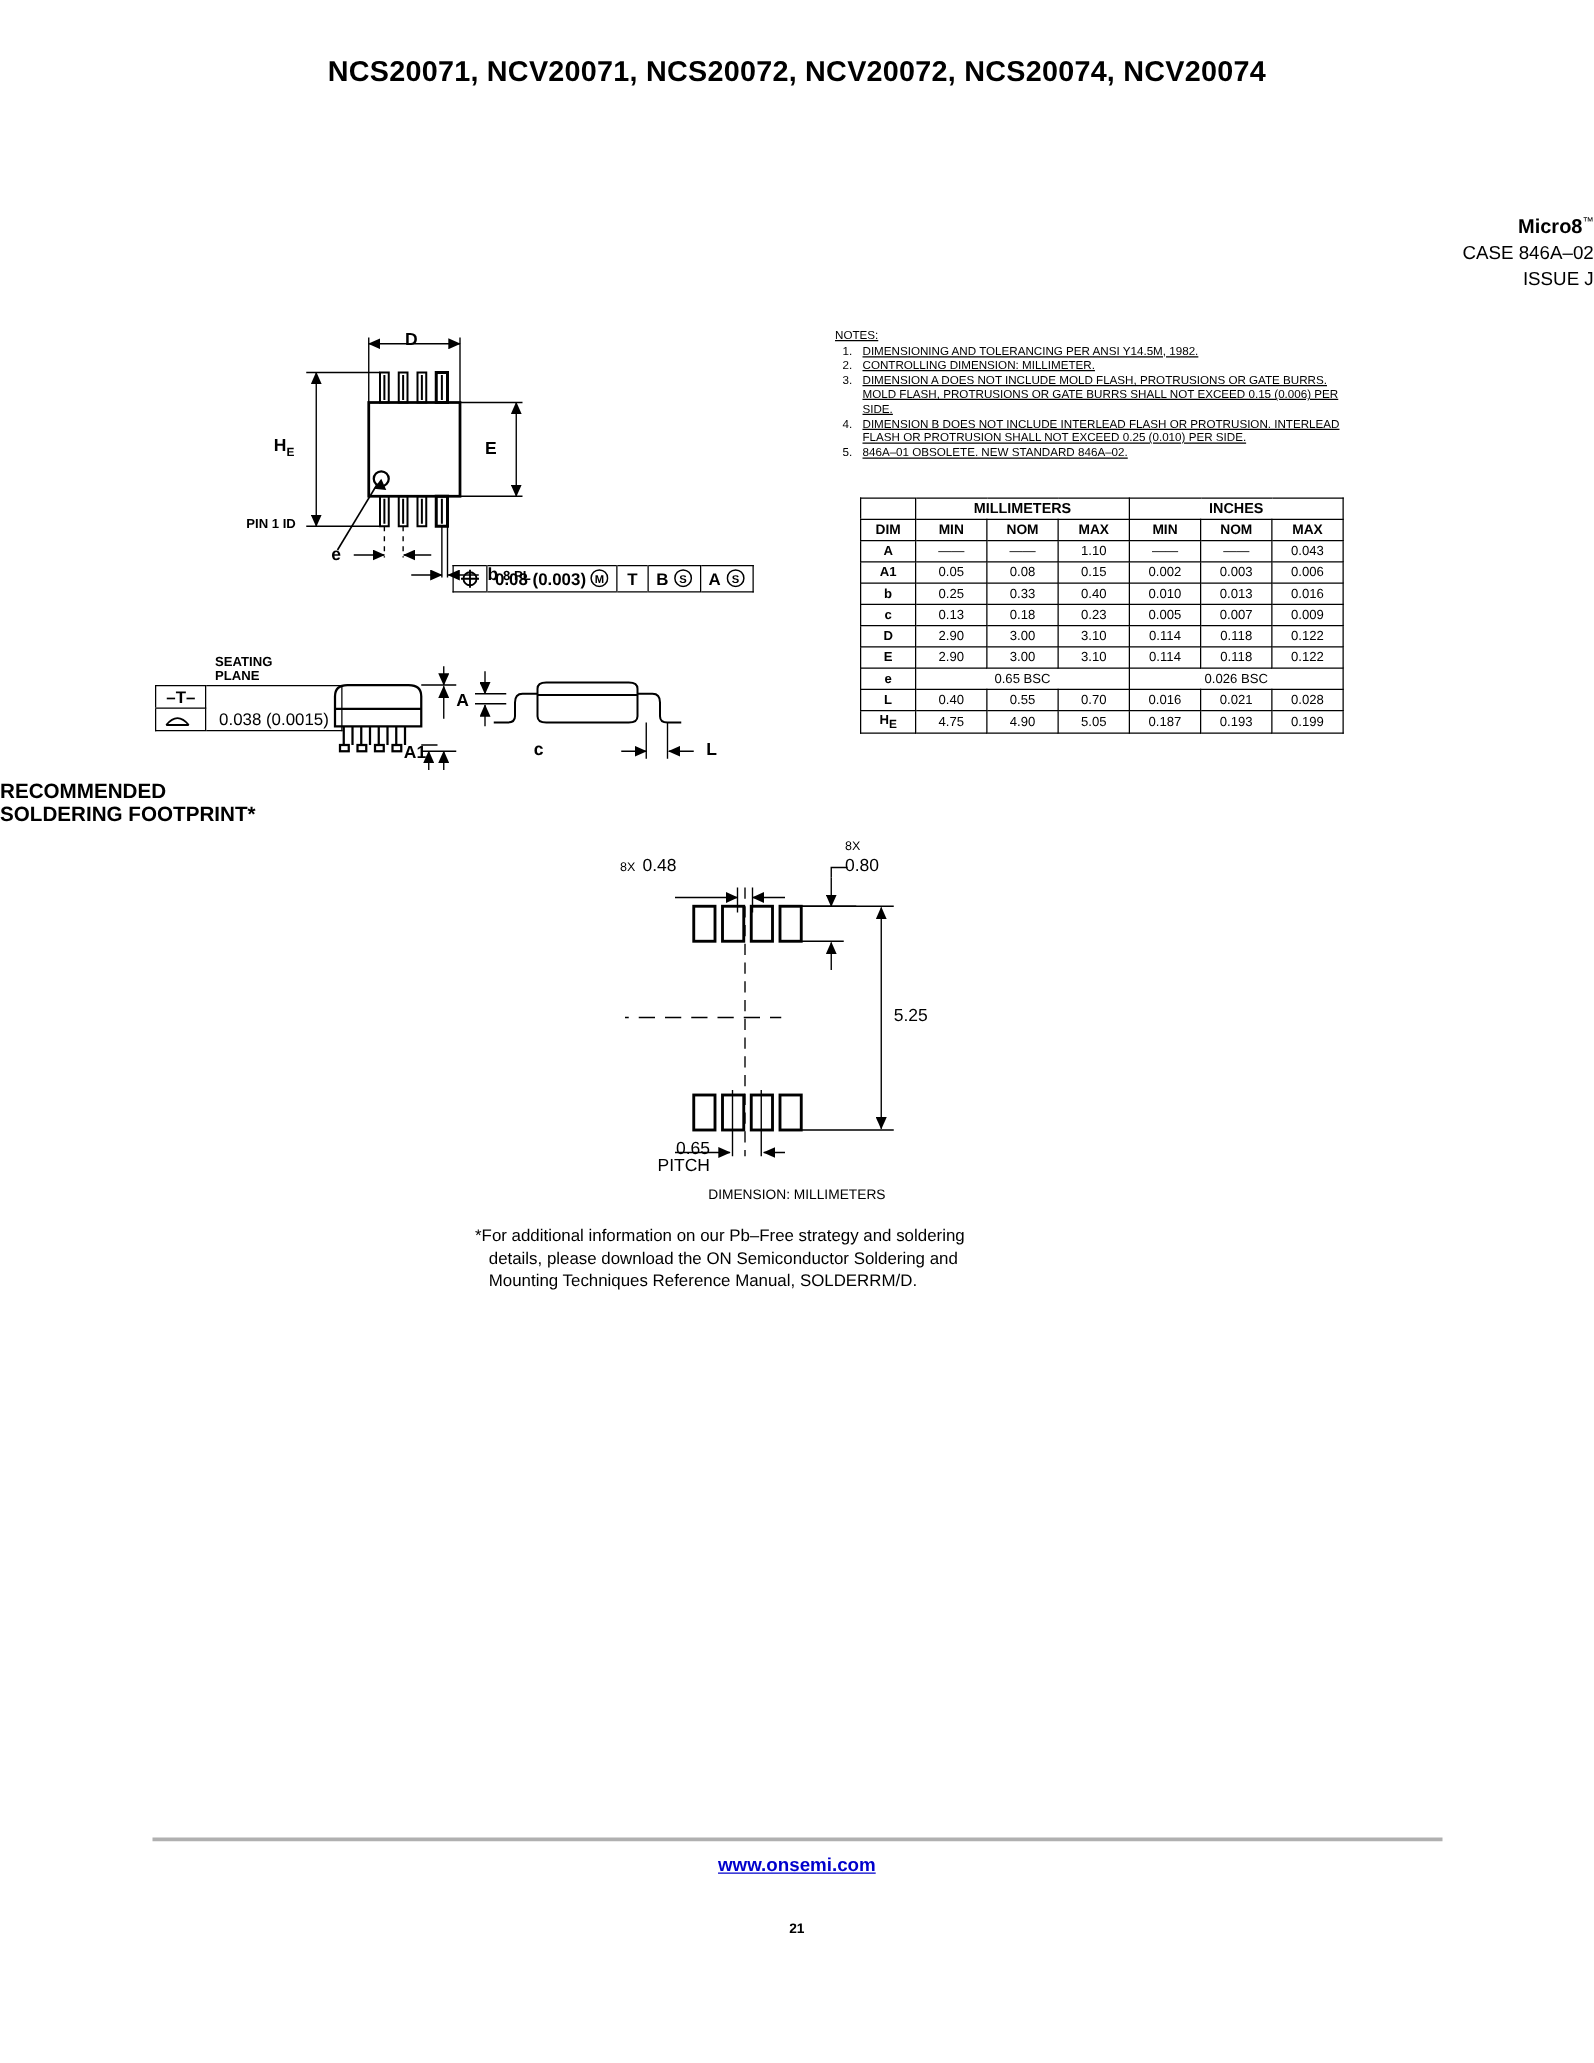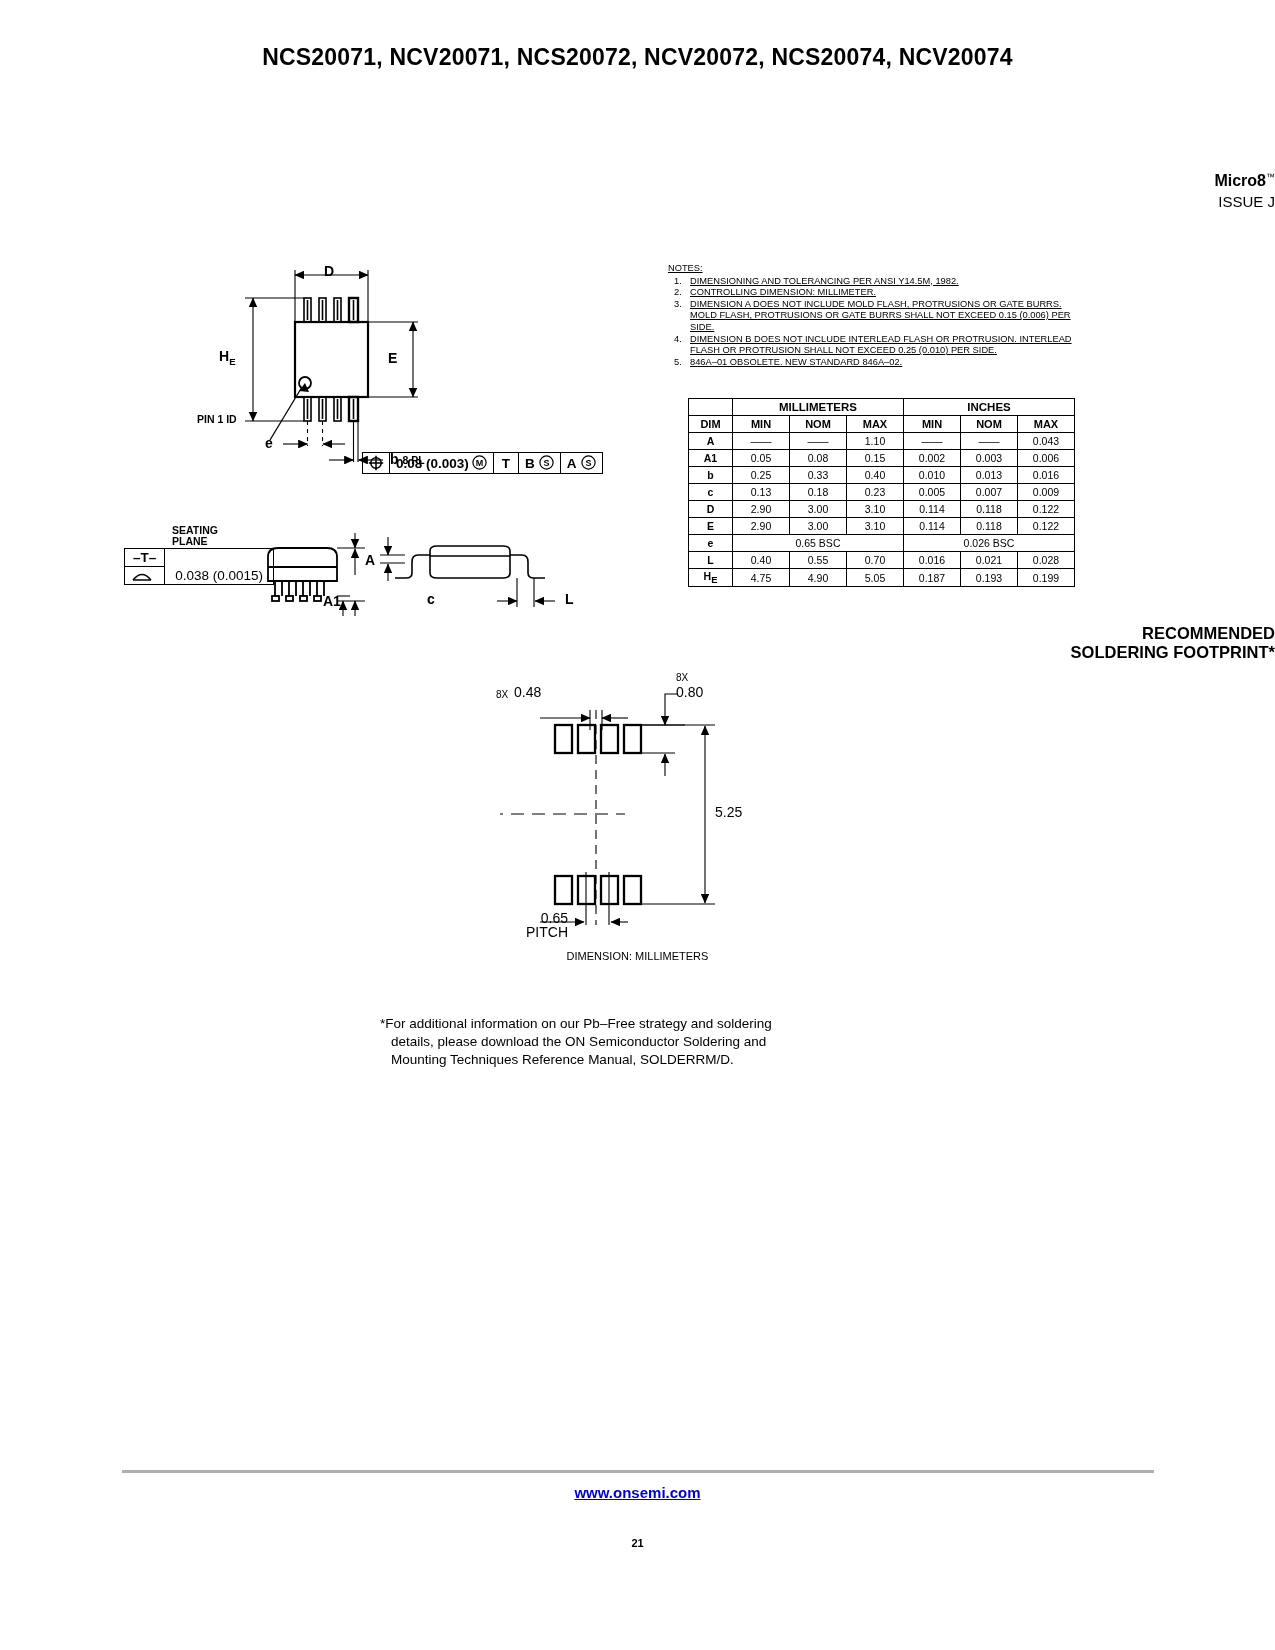--- a/index.html
+++ b/index.html
@@ -94,21 +94,21 @@
 
   
   .lbl { font-size: 14px; font-weight: bold; }
   .lbl-sm { font-size: 10.5px; font-weight: bold; }
   .lbl-reg { font-size: 14px; }
   .sub { font-size: 9.5px; vertical-align: sub; font-weight: bold; }
 
   
   #fp-heading {
     top: 624px; left: 0; width: 1275px;
-    text-align: right;
+    text-align: left;
     font-size: 16.5px;
     font-weight: bold;
     line-height: 19px;
   }
 
   
   #footer-rule {
     left: 122px; top: 1470px; width: 1032px; height: 3px;
     background: #b0b0b0;
   }
@@ -119,21 +119,21 @@
     text-decoration: underline;
   }
   #footer-page {
     top: 1509px; left: 0; width: 1275px; text-align: center;
     font-size: 11px; font-weight: bold; margin-top: 28px;
   }
 
   
   #fp-note {
     top: 980px; left: 380px; width: 520px;
-    font-size: 13.5px; line-height: 18px; margin-top: 35px;
+    font-size: 13.5px; line-height: 18px;
   }
   #dim-mm-note {
     top: 950px; left: 0; width: 1275px; text-align: center;
     font-size: 11px;
   }
   #pitch-lbl {
     top: 910px; left: 508px;
     font-size: 14px; text-align: right; width: 60px;
   }
   #pitch-word {
@@ -146,20 +146,21 @@
 <body>
 
 <div class="page">
 
   <div class="abs" id="doc-title">NCS20071, NCV20071, NCS20072, NCV20072, NCS20074, NCV20074</div>
 
   <div class="abs" id="case-block">
     <div>
       <span class="pkgname">Micro8</span><span class="tm">™</span>
     </div>
+    <div>CASE 846A–02</div>
     <div>ISSUE J</div>
   </div>
 
   <div class="abs" id="notes">
     <div class="notes-head">NOTES:</div>
     <ol>
       <li><span class="num">1.</span><span>DIMENSIONING AND TOLERANCING PER ANSI Y14.5M, 1982.</span></li>
       <li><span class="num">2.</span><span>CONTROLLING DIMENSION: MILLIMETER.</span></li>
       <li><span class="num">3.</span><span>DIMENSION A DOES NOT INCLUDE MOLD FLASH, PROTRUSIONS OR GATE BURRS. MOLD FLASH, PROTRUSIONS OR GATE BURRS SHALL NOT EXCEED 0.15 (0.006) PER SIDE.</span></li>
       <li><span class="num">4.</span><span>DIMENSION B DOES NOT INCLUDE INTERLEAD FLASH OR PROTRUSION. INTERLEAD FLASH OR PROTRUSION SHALL NOT EXCEED 0.25 (0.010) PER SIDE.</span></li>

